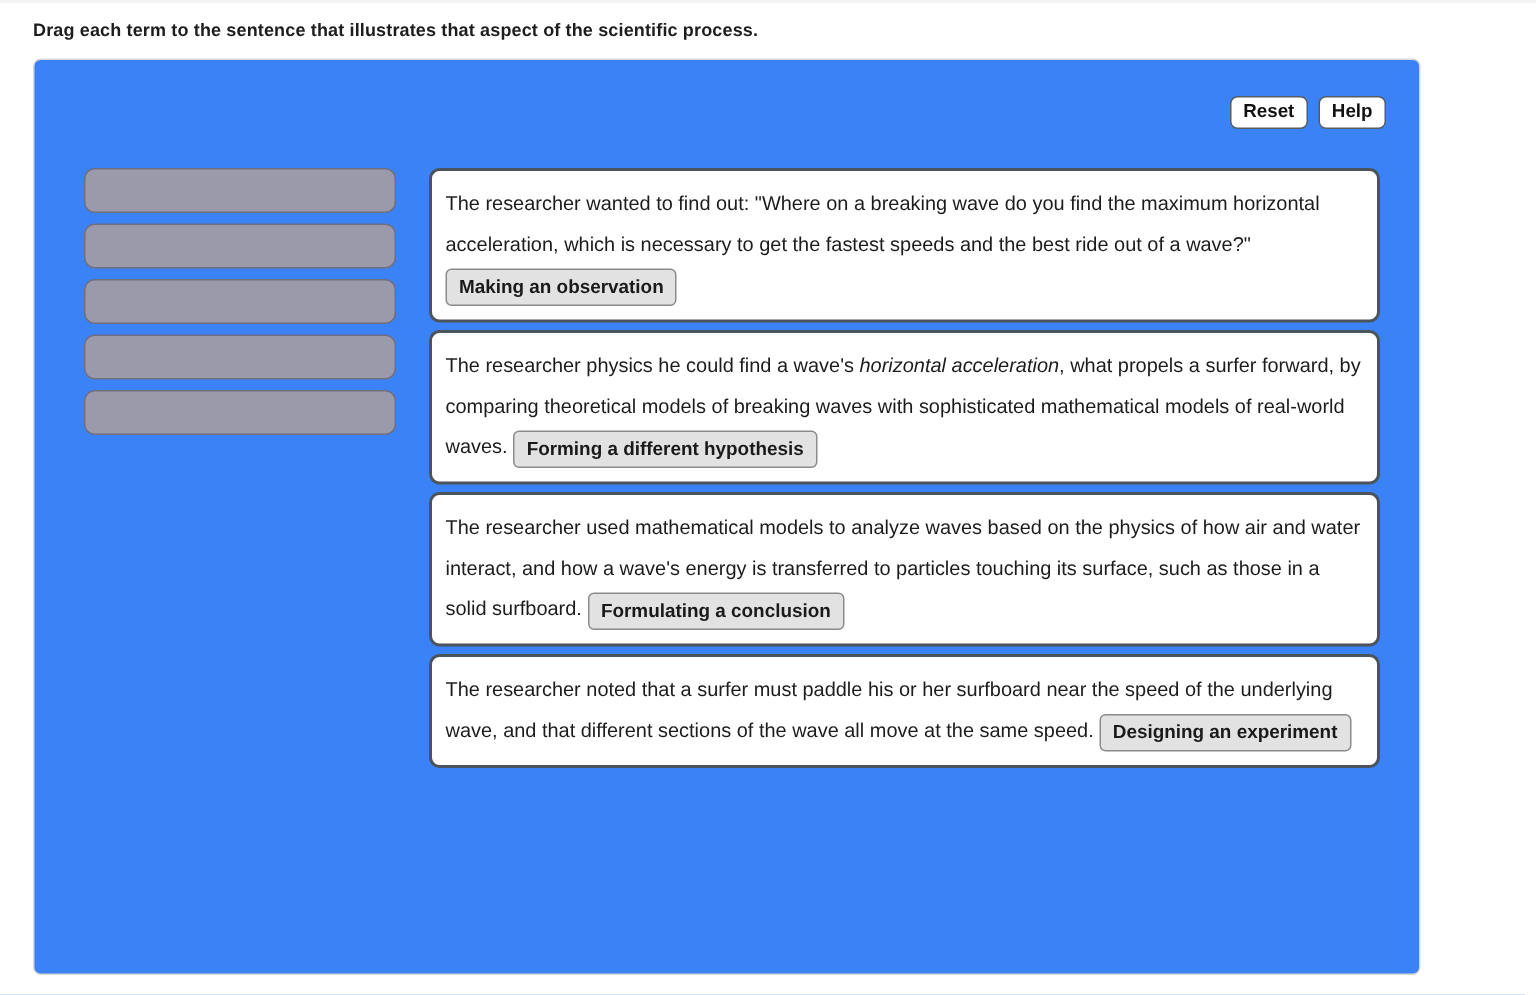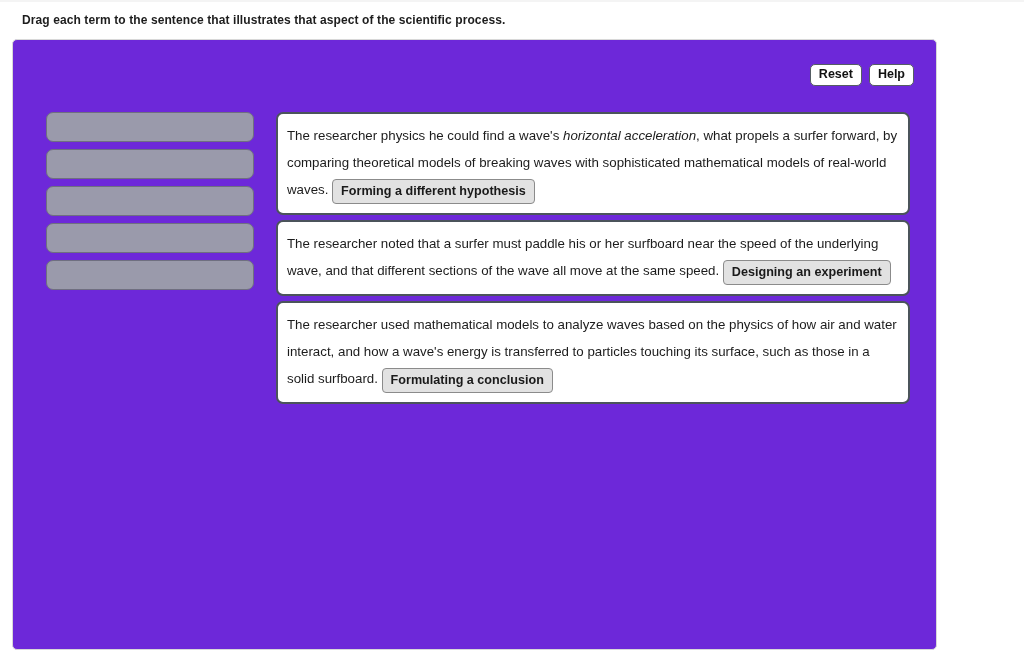--- a/index.html
+++ b/index.html
@@ -30,27 +30,27 @@
     left: 22px;
     top: 13px;
     font-size: 12px;
     font-weight: bold;
     color: #1d1d1d;
     letter-spacing: 0.1px;
   }
 
   .activity-panel {
     position: absolute;
-    left: 12px;
+    left: 22px;
     top: 39px;
     width: 925px;
     height: 611px;
     border: 1px solid #d8d8d8;
     border-radius: 5px;
-    background: #6d28d9;
+    background: #3b82f6;
     box-sizing: border-box;
   }
 
   .toolbar {
     position: absolute;
     right: 22px;
     top: 24px;
     display: flex;
     gap: 7px;
   }
@@ -147,27 +147,30 @@
     <div class="slot-column">
       <div class="drop-slot"></div>
       <div class="drop-slot"></div>
       <div class="drop-slot"></div>
       <div class="drop-slot"></div>
       <div class="drop-slot"></div>
     </div>
 
     <div class="sentence-column">
 
+      <div class="sentence-box"><span>The researcher wanted to find out: "Where on a breaking wave do you find the maximum horizontal acceleration, which is necessary to get the fastest speeds and the best ride out of a wave?"</span>
+        <span class="term-chip">Making an observation</span>
+      </div>
 
       <div class="sentence-box"><span>The researcher physics he could find a wave's </span><em>horizontal acceleration</em><span>, what propels a surfer forward, by comparing theoretical models of breaking waves with sophisticated mathematical models of real-world waves. </span><span class="term-chip">Forming a different hypothesis</span>
       </div>
 
 
+      <div class="sentence-box"><span>The researcher used mathematical models to analyze waves based on the physics of how air and water interact, and how a wave's energy is transferred to particles touching its surface, such as those in a solid surfboard. </span><span class="term-chip">Formulating a conclusion</span>
+      </div>
+
       <div class="sentence-box"><span>The researcher noted that a surfer must paddle his or her surfboard near the speed of the underlying wave, and that different sections of the wave all move at the same speed.</span>
         <span class="term-chip">Designing an experiment</span>
-      </div>
-
-      <div class="sentence-box"><span>The researcher used mathematical models to analyze waves based on the physics of how air and water interact, and how a wave's energy is transferred to particles touching its surface, such as those in a solid surfboard. </span><span class="term-chip">Formulating a conclusion</span>
       </div>
 
     </div>
   </div>
 </div>
 
 </body></html>

